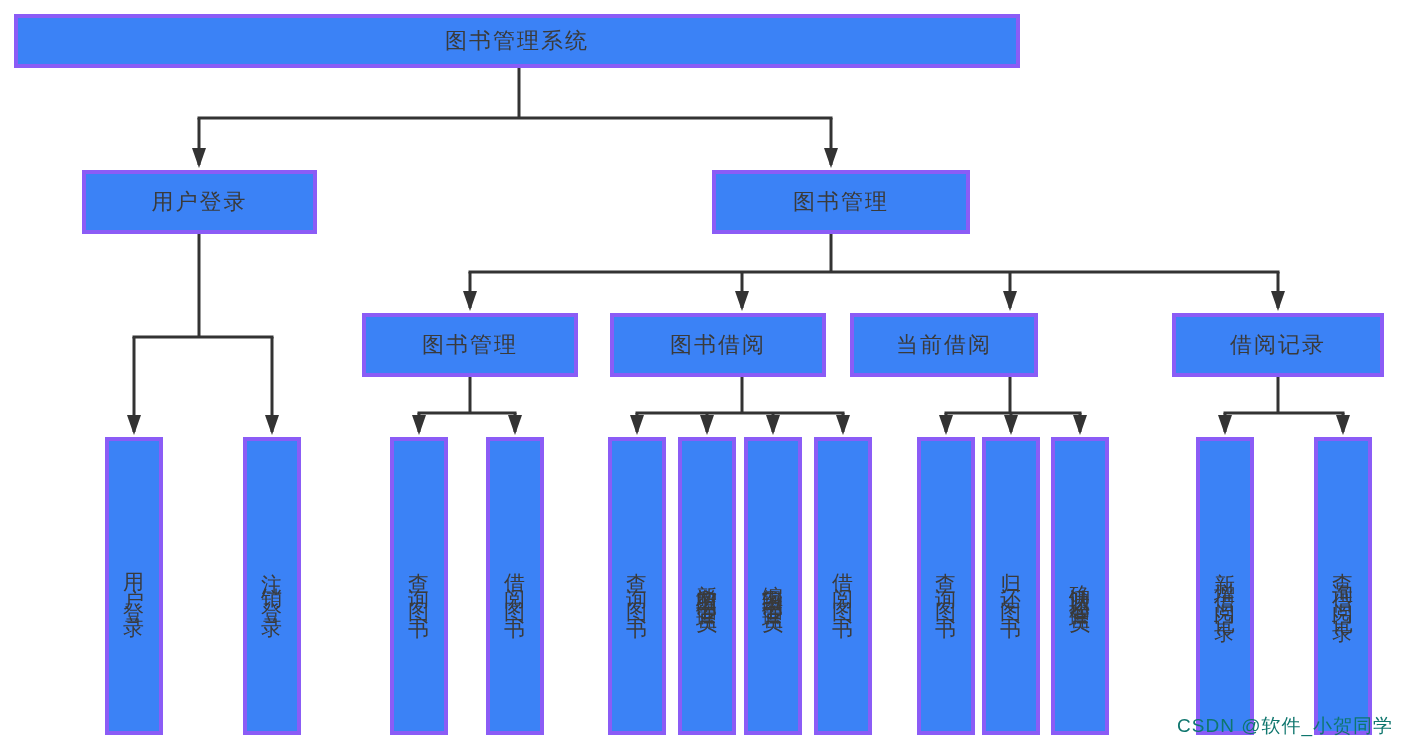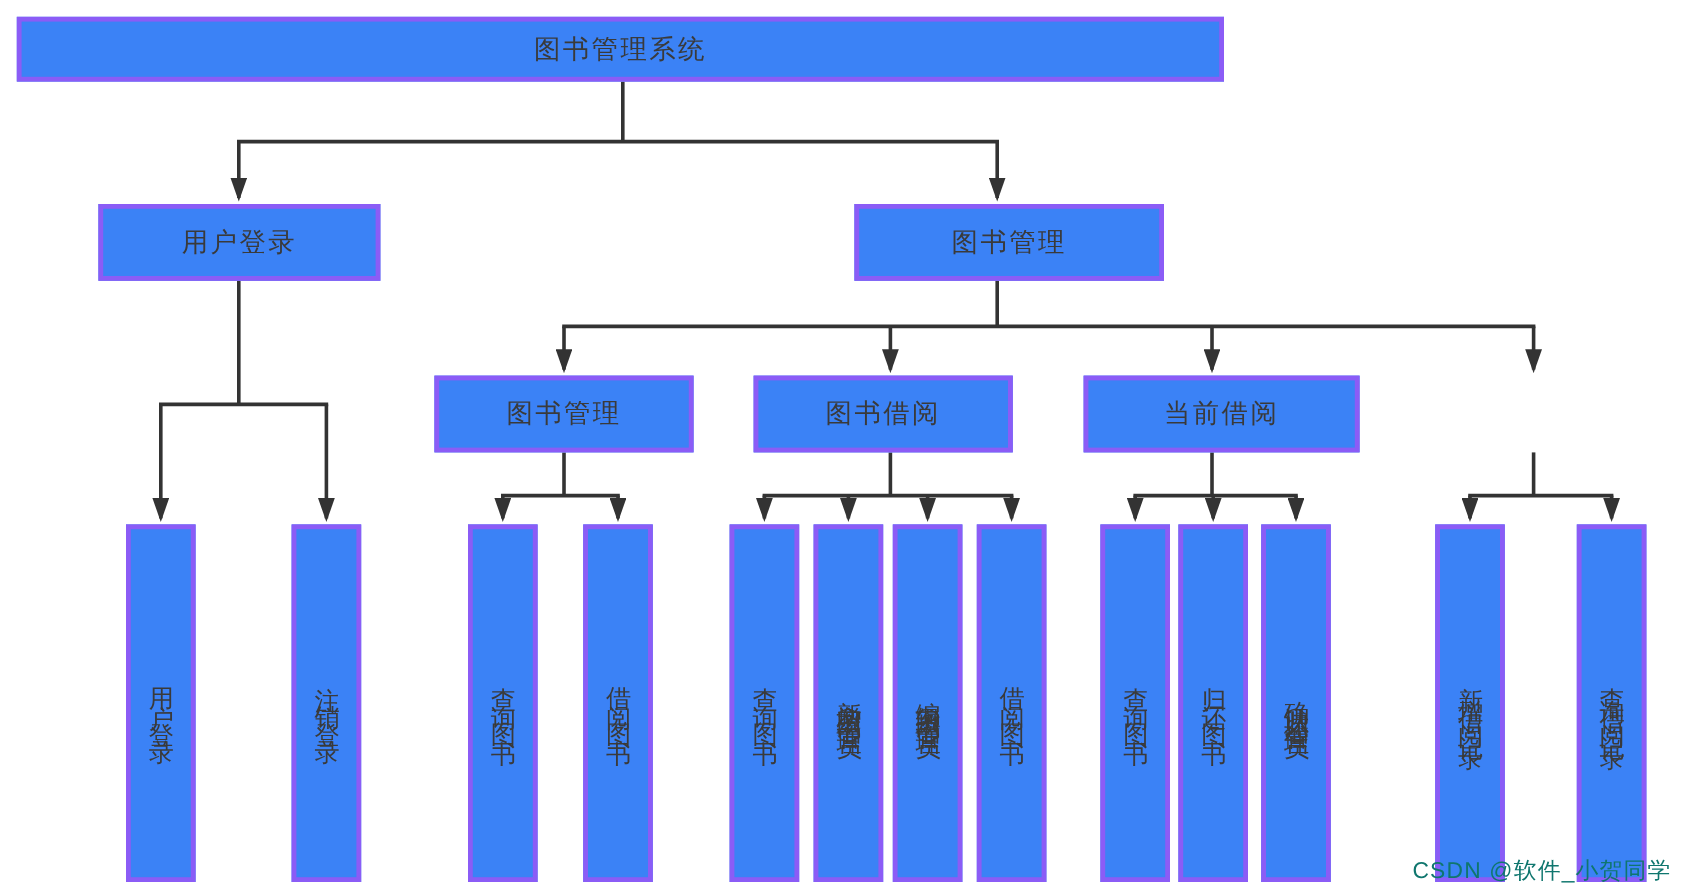--- a/index.html
+++ b/index.html
@@ -107,25 +107,28 @@
   <div class="node branch-node" style="left:82px;top:170px;width:235px;height:64px">
     <span>用户登录</span>
   </div>
   <div class="node branch-node" style="left:712px;top:170px;width:258px;height:64px">
     <span>图书管理</span>
   </div>
 
   <div class="node branch-node" style="left:362px;top:313px;width:216px;height:64px">
     <span>图书管理</span>
   </div>
-  <div class="node branch-node" style="left:628px;top:313px;width:216px;height:64px">
+  <div class="node branch-node" style="left:610px;top:313px;width:216px;height:64px">
     <span>图书借阅</span>
   </div>
-  <div class="node branch-node" style="left:903px;top:313px;width:230px;height:64px">
+  <div class="node branch-node" style="left:850px;top:313px;width:188px;height:64px">
     <span>当前借阅</span>
+  </div>
+  <div class="node branch-node" style="left:1172px;top:313px;width:212px;height:64px">
+    <span>借阅记录</span>
   </div>
 
   <div class="node leaf" style="left:105px">
     <span class="sp4">用户登录</span>
   </div>
   <div class="node leaf" style="left:243px">
     <span class="sp4">注销登录</span>
   </div>
 
   <div class="node leaf" style="left:390px">

